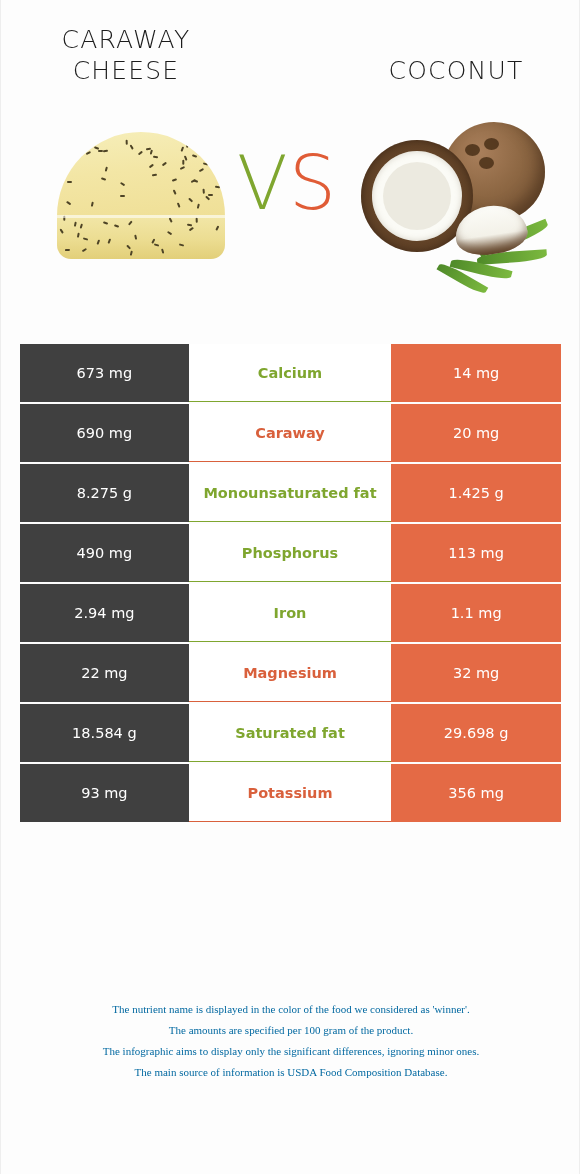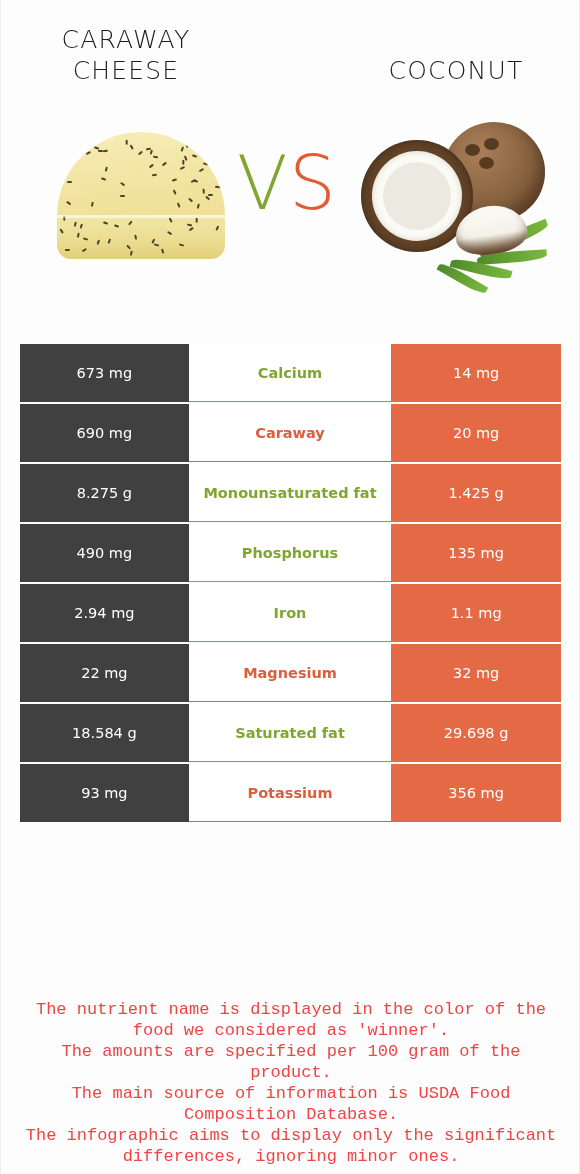--- a/index.html
+++ b/index.html
@@ -220,24 +220,24 @@
   .cell-mid.win-left  { border-bottom: 1px solid #7fa62f; color: #7fa62f; }
   .cell-mid.win-right { border-bottom: 1px solid #d9603c; color: #d9603c; }
 
   
   .footer {
     position: absolute;
     left: 20px;
     top: 999px;
     width: 540px;
     text-align: center;
-    font-family: Liberation Mono, monospace;
-    font-size: 17px;
+    font-family: Liberation Serif, serif;
+    font-size: 11px;
     line-height: 21px;
-    color: #ef4444;
+    color: #0369a1;
   }
   .footer p { margin: 0; }
 </style>
 </head>
 <body>
 
 <div class="page">
 
   <div class="header">
     <div class="title title-left">Caraway cheese</div>
@@ -364,21 +364,21 @@
         <div class="cell-right">20 mg</div>
       </div>
       <div class="row">
         <div class="cell-left">8.275 g</div>
         <div class="cell-mid win-left">Monounsaturated fat</div>
         <div class="cell-right">1.425 g</div>
       </div>
       <div class="row">
         <div class="cell-left">490 mg</div>
         <div class="cell-mid win-left">Phosphorus</div>
-        <div class="cell-right">135 mg</div>
+        <div class="cell-right">113 mg</div>
       </div>
       <div class="row">
         <div class="cell-left">2.94 mg</div>
         <div class="cell-mid win-left">Iron</div>
         <div class="cell-right">1.1 mg</div>
       </div>
       <div class="row">
         <div class="cell-left">22 mg</div>
         <div class="cell-mid win-right">Magnesium</div>
         <div class="cell-right">32 mg</div>
@@ -391,17 +391,17 @@
       <div class="row">
         <div class="cell-left">93 mg</div>
         <div class="cell-mid win-right">Potassium</div>
         <div class="cell-right">356 mg</div>
       </div>
     </div>
 
   <div class="footer">
     <p>The nutrient name is displayed in the color of the food we considered as 'winner'.</p>
     <p>The amounts are specified per 100 gram of the product.</p>
+    <p>The infographic aims to display only the significant differences, ignoring minor ones.</p>
     <p>The main source of information is USDA Food Composition Database.</p>
-    <p>The infographic aims to display only the significant differences, ignoring minor ones.</p>
   </div>
 
 </div>
 
 </body></html>

